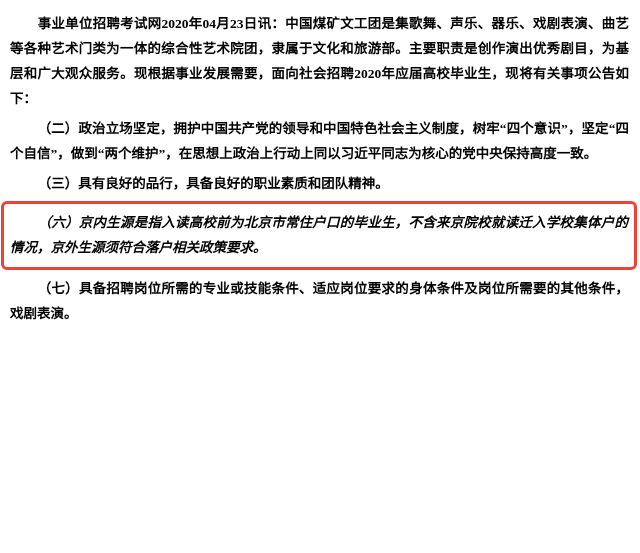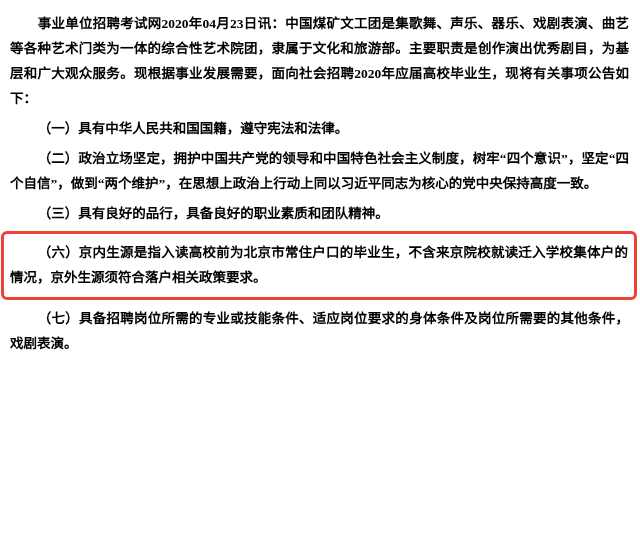--- a/index.html
+++ b/index.html
@@ -34,34 +34,34 @@
     line-height: 25px;
     font-weight: bold;
     margin: 10px 0 6px 0;
     text-indent: 2.05em;
   }
   .highlight-box {
     border: 3px solid #ee4237;
     border-radius: 6px;
     margin: 4px -8px 6px -9px;
     padding: 6px 6px 7px 6px;
+    font-style: italic;
   }
   .highlight-box p {
     margin: 0;
   }
 </style>
 </head>
 <body>
 
 <div class="doc">
 
   <p>事业单位招聘考试网2020年04月23日讯：中国煤矿文工团是集歌舞、声乐、器乐、戏剧表演、曲艺等各种艺术门类为一体的综合性艺术院团，隶属于文化和旅游部。主要职责是创作演出优秀剧目，为基层和广大观众服务。现根据事业发展需要，面向社会招聘2020年应届高校毕业生，现将有关事项公告如下：</p>
 
 
-  <p>（一）具有中华人民共和国国籍，遵守宪法和法律。</p>
 
   <p>（二）政治立场坚定，拥护中国共产党的领导和中国特色社会主义制度，树牢“四个意识”，坚定“四个自信”，做到“两个维护”，在思想上政治上行动上同以习近平同志为核心的党中央保持高度一致。</p>
 
   <p>（三）具有良好的品行，具备良好的职业素质和团队精神。</p>
 
 
 
   <div class="highlight-box">
     <p>（六）京内生源是指入读高校前为北京市常住户口的毕业生，不含来京院校就读迁入学校集体户的情况，京外生源须符合落户相关政策要求。</p>
   </div>

